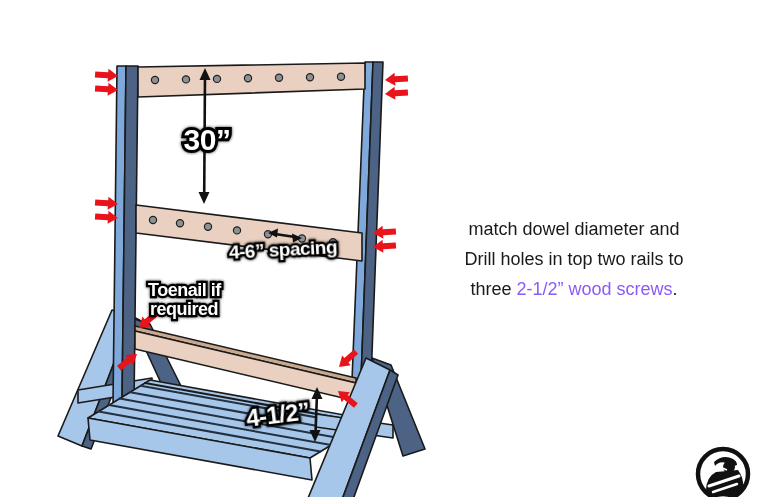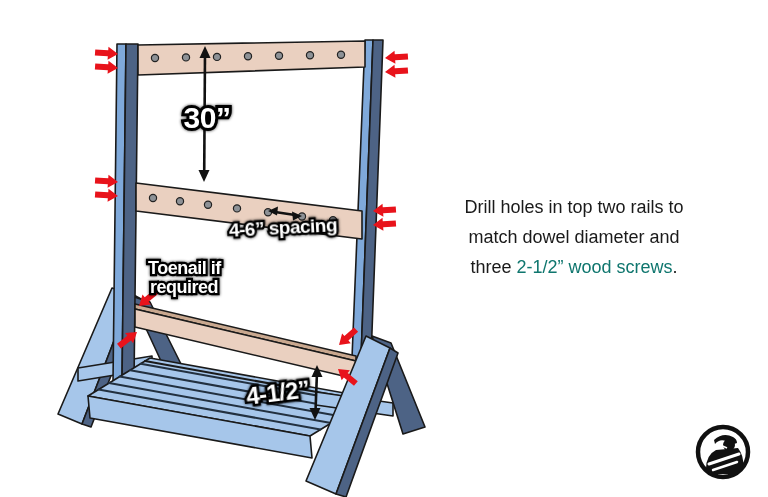--- a/index.html
+++ b/index.html
@@ -1,40 +1,40 @@
 <!DOCTYPE html>
 <html><head>
 <meta charset="utf-8">
 <style>
   html,body{margin:0;padding:0;}
   body{
     width:768px;height:497px;position:relative;overflow:hidden;
     background:#ffffff;font-family:"Liberation Sans",sans-serif;
   }
-  .stage{position:absolute;inset:0;}
+  .stage{position:absolute;inset:0;margin-top:22px;}
   svg{display:block;}
   .outlined{stroke:#1a1a1a;stroke-width:1.6;stroke-linejoin:round;}
   .thinline{stroke:#22303f;stroke-width:2;stroke-linecap:round;}
   .backline{stroke:#1a1a1a;stroke-width:2.2;stroke-linecap:round;}
   .hole{stroke:#222;stroke-width:1.2;}
   .dim-line{stroke:#111;stroke-width:2.6;}
   .sticker{
     paint-order:stroke;stroke:#000;fill:#fff;font-weight:bold;
     font-family:"Liberation Sans",sans-serif;letter-spacing:-0.5px;
     filter:drop-shadow(0 0 1.5px rgba(0,0,0,0.8));
   }
   .sticker-lg{font-size:30px;stroke-width:6px;}
   .sticker-md{font-size:24px;stroke-width:5px;}
   .sticker-sm{font-size:19px;stroke-width:4.5px;}
   .sticker-xs{font-size:18px;stroke-width:4.5px;}
   .instructions{
     position:absolute;left:404px;top:192px;width:340px;
     text-align:center;font-size:18px;line-height:30px;color:#1a1a1a;
   }
-  .instructions .red{color:#0f766e;}
+  .instructions .red{color:#8b5cf6;}
   .logo-wrap{position:absolute;left:694px;top:423px;width:60px;height:60px;}
 </style>
 </head>
 <body>
 
 <div class="stage">
 
   <svg width="768" height="497" viewBox="0 0 768 497">
     <defs>
       <path id="redarrow" d="M0,0 L-10,-6.5 L-10,-3 L-23,-3 L-23,3 L-10,3 L-10,6.5 Z"></path>
@@ -142,22 +142,22 @@
     </g>
 
     <text class="sticker sticker-lg" x="207" y="128" text-anchor="middle">30”</text>
     <text class="sticker sticker-sm" x="283" y="234" text-anchor="middle" transform="rotate(-3 283 228)">4-6” spacing</text>
     <text class="sticker sticker-xs" x="148" y="274">Toenail if</text>
     <text class="sticker sticker-xs" x="150" y="293">required</text>
     <text class="sticker sticker-md" x="278" y="401" text-anchor="middle" transform="rotate(-7 278 394)">4-1/2”</text>
   </svg>
 
   <div class="instructions">
+    <div>match dowel diameter and</div>
     <div>Drill holes in top two rails to</div>
-    <div>match dowel diameter and</div>
     <div><span>three </span><span class="red">2-1/2” wood screws</span><span>.</span></div>
   </div>
 
   <div class="logo-wrap">
     <svg width="60" height="60" viewBox="0 0 60 60">
       <circle cx="29" cy="29" r="25" fill="none" stroke="#111" stroke-width="4.5"></circle>
       <circle cx="29" cy="29" r="25" fill="none" stroke="#111" stroke-width="2" stroke-dasharray="10 7" opacity="0.6"></circle>
 
       <path d="M20,17 Q29,9 39,14 Q43,16 43,20 L37,22 Q28,13 21,21 Z" fill="#111"></path>
 

